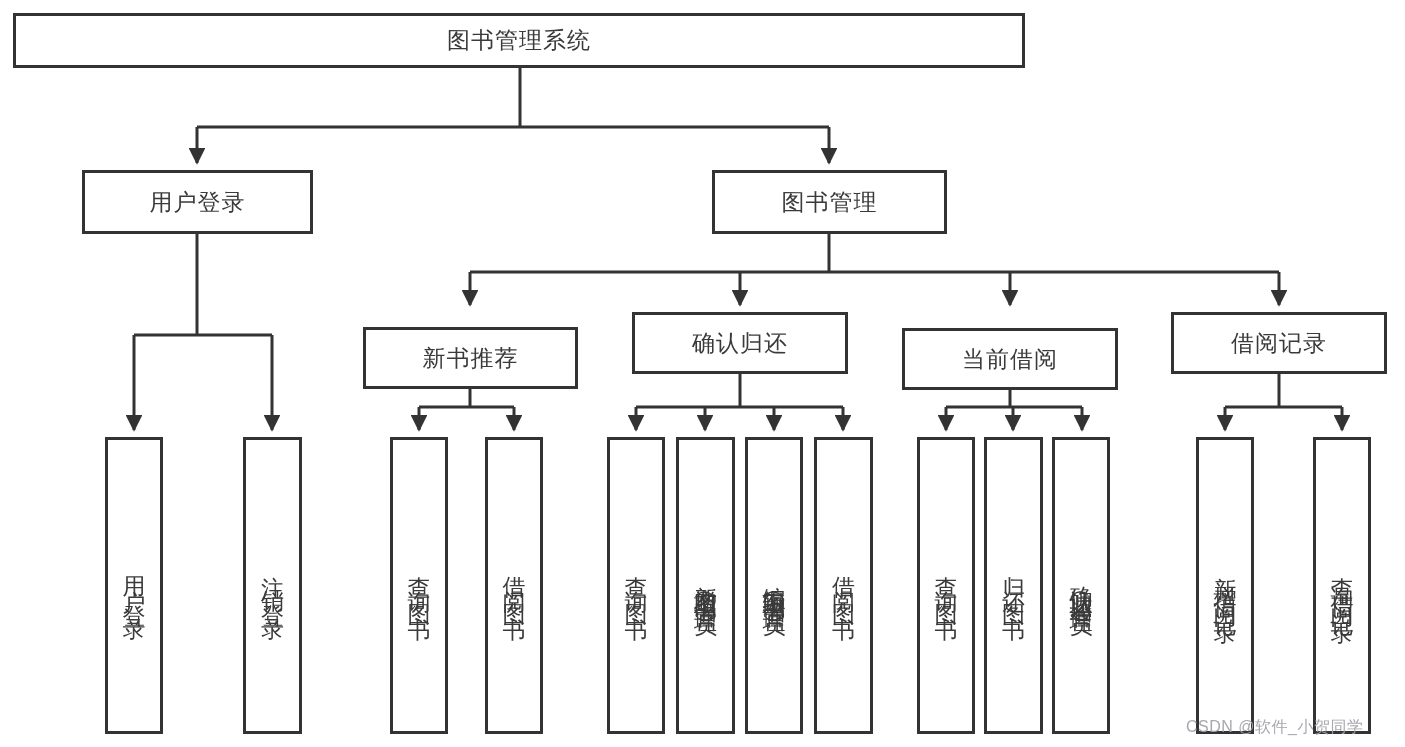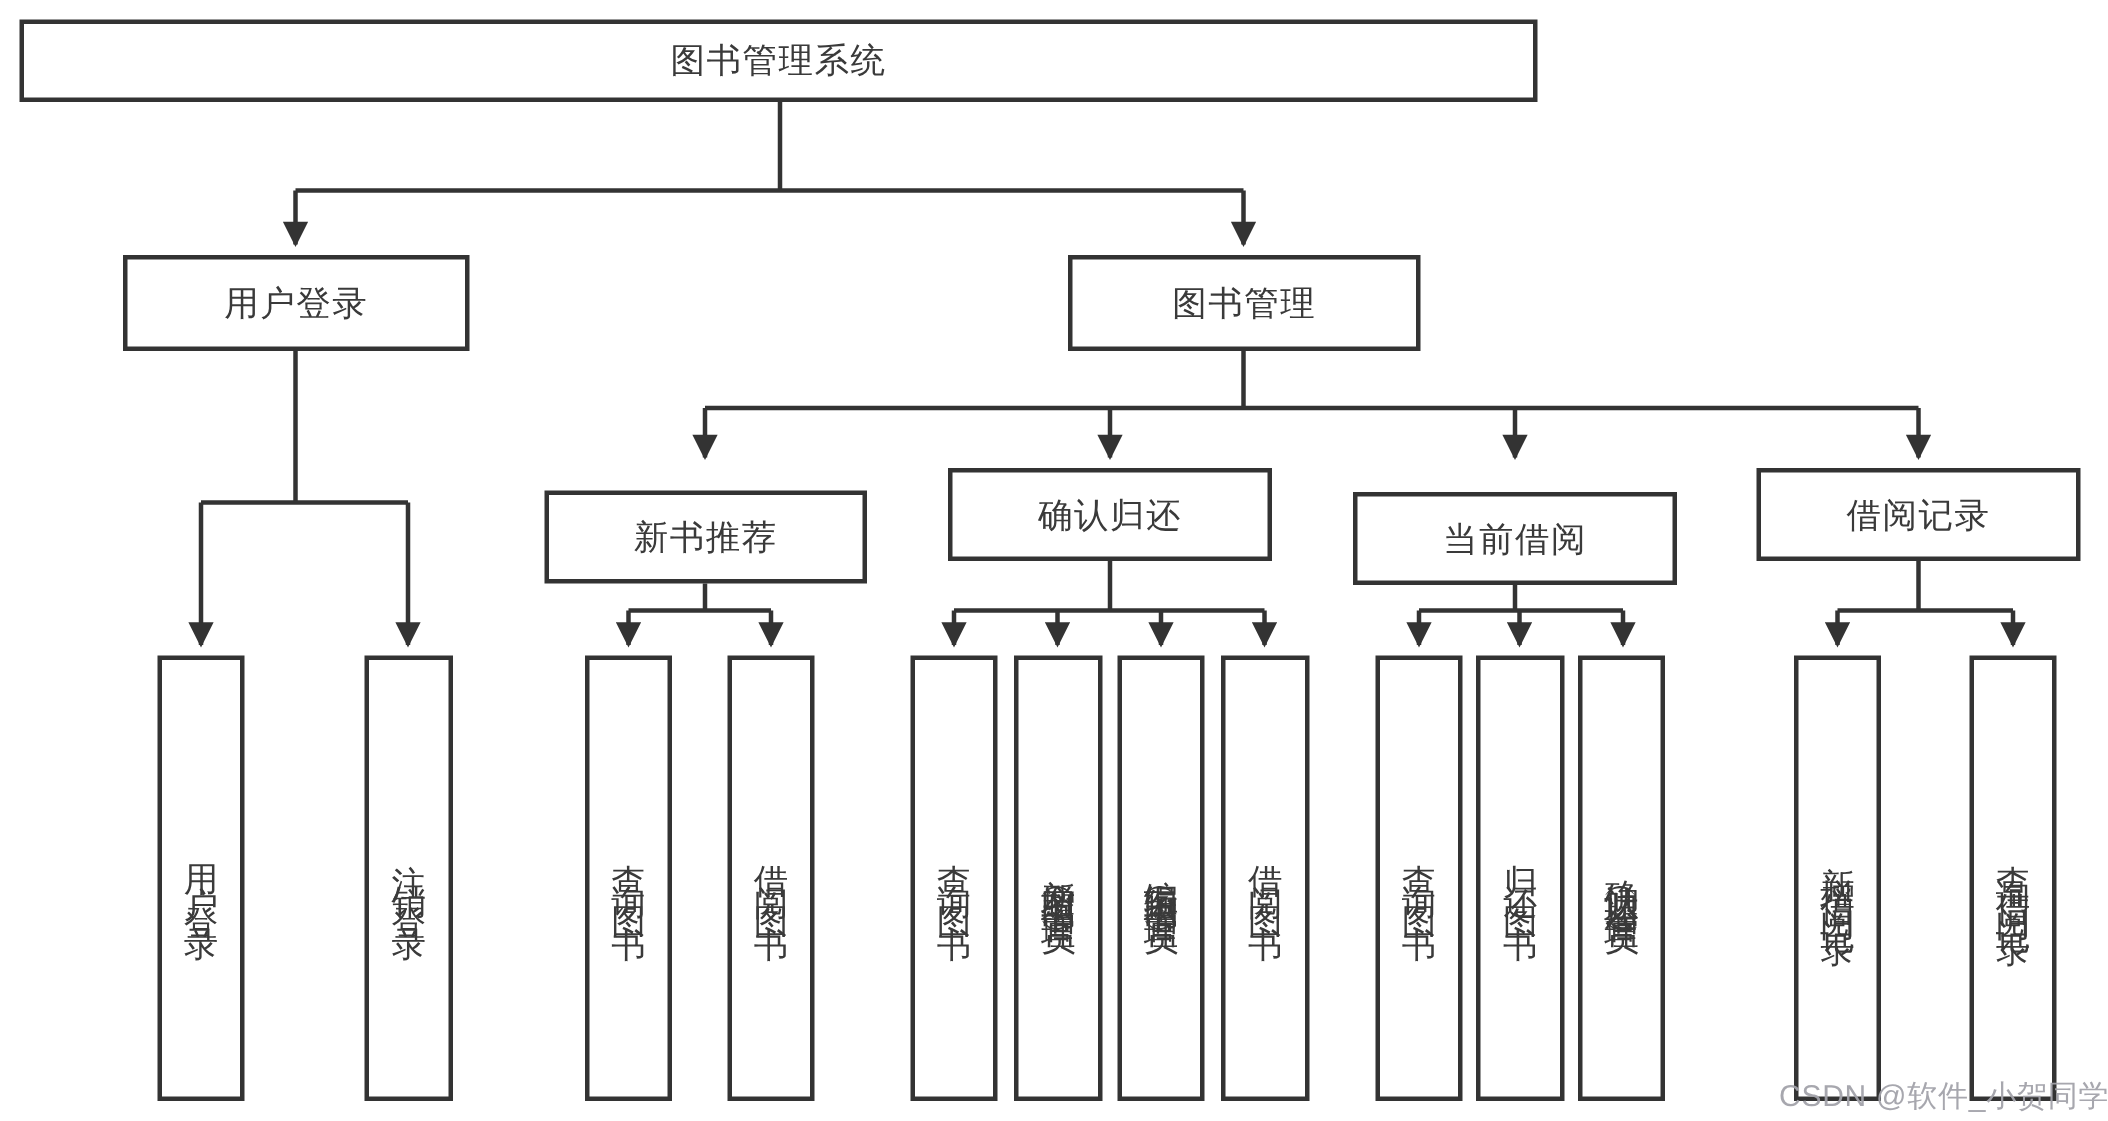--- a/index.html
+++ b/index.html
@@ -30,21 +30,21 @@
     font-size: 23px;
     line-height: 1;
     white-space: nowrap;
   }
   .v4 span { letter-spacing: 14px; }
   .v6 span { letter-spacing: 9px; }
   .v9 span { letter-spacing: 4px; }
   .watermark {
     position: absolute;
     left: 1186px; top: 717px;
-    font-size: 20px;
+    font-size: 16px;
     color: rgba(162, 162, 170, 0.95);
     z-index: 3;
     white-space: nowrap;
     letter-spacing: 0.5px;
   }
 </style>
 </head>
 <body>
 
 <div class="stage">

